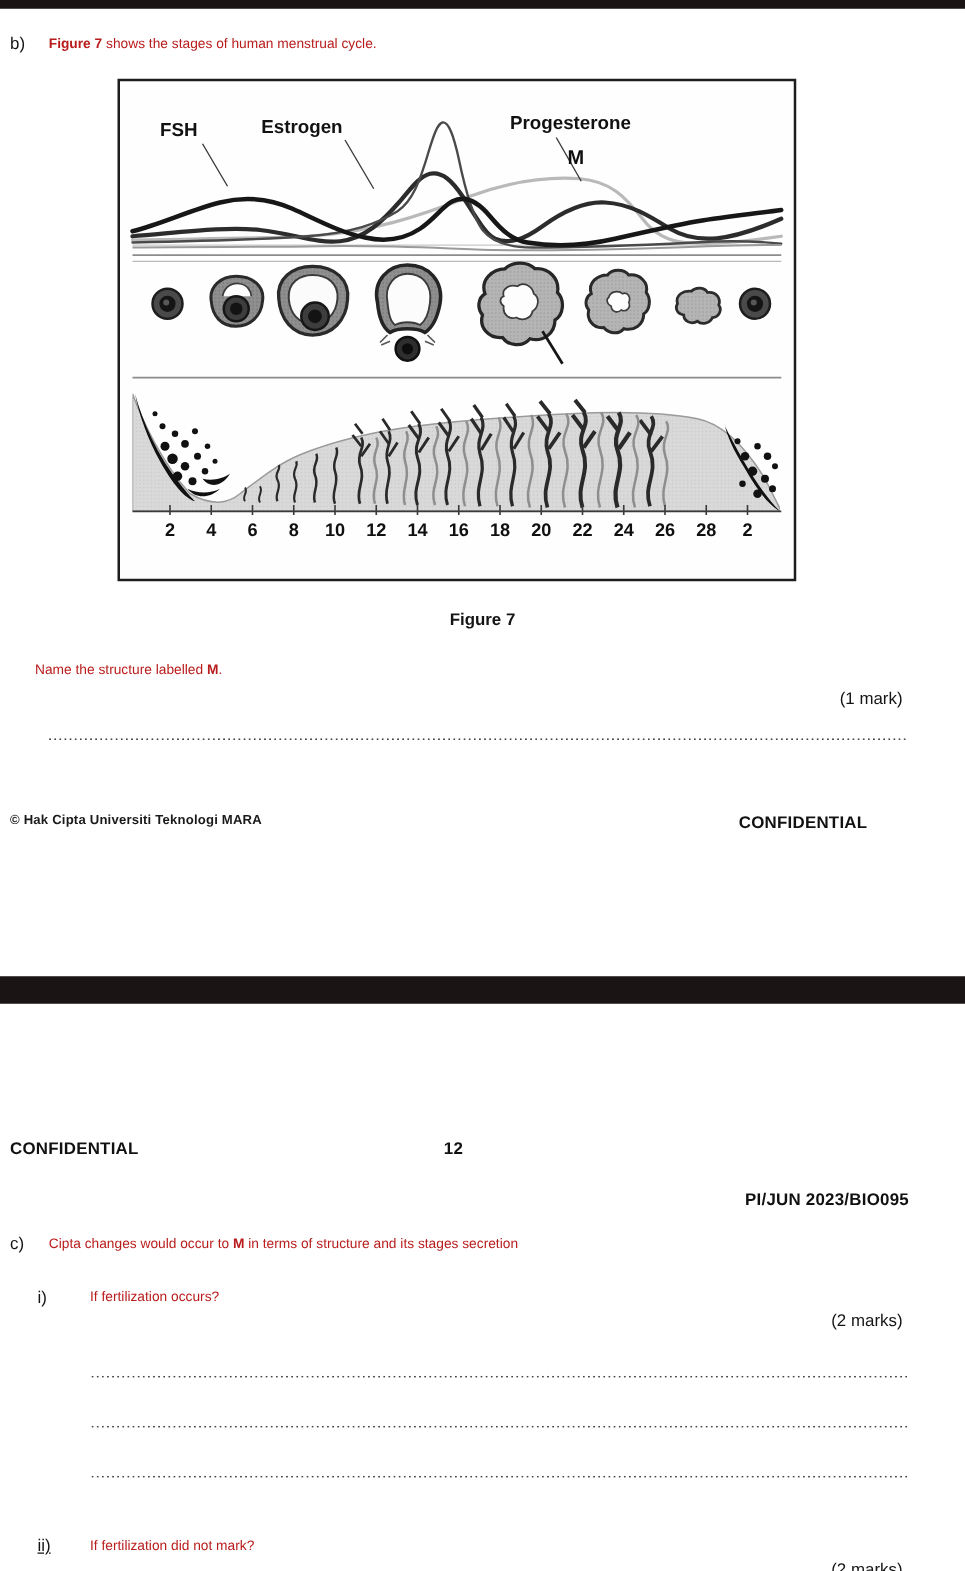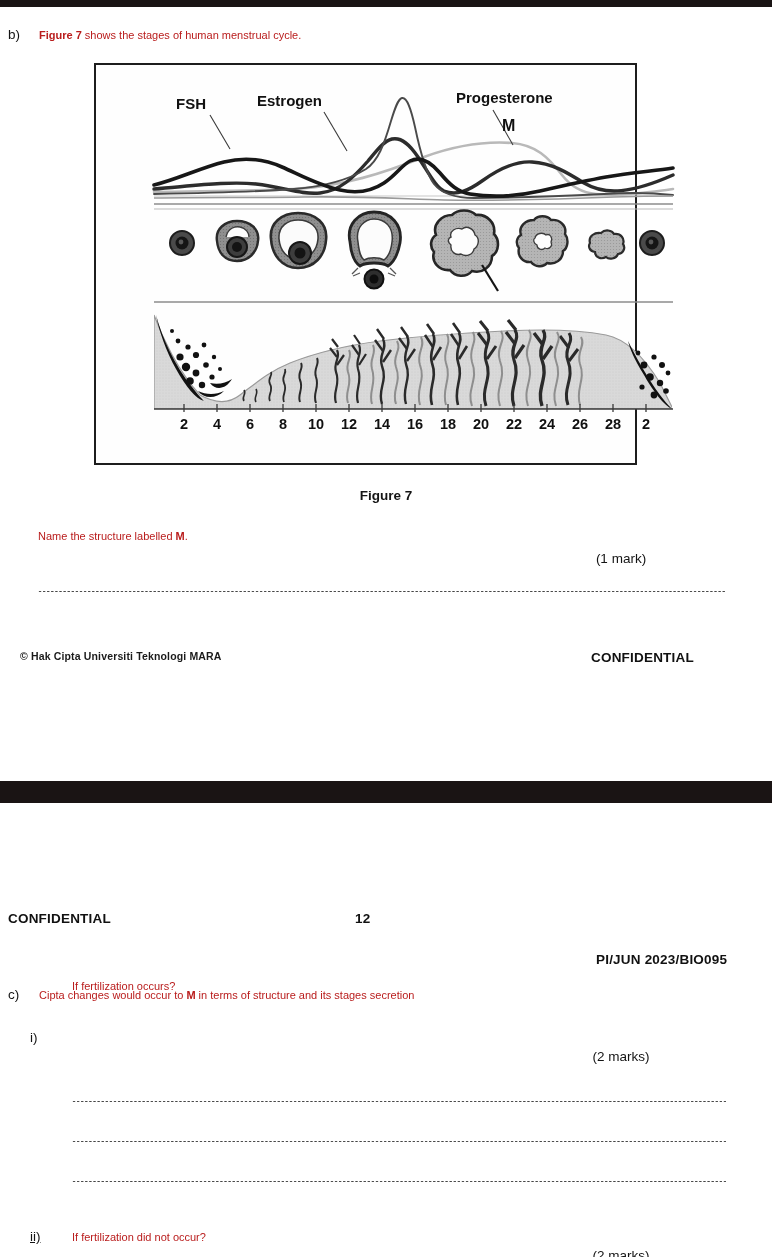--- a/index.html
+++ b/index.html
@@ -36,21 +36,21 @@
   .q-text {
     position: absolute;
     font-size: 11px;
     line-height: 18px;
     color: #b91c1c;
   }
   .bold { font-weight: bold; }
   .marks {
     position: absolute;
     font-size: 13.5px;
-    text-align: center;
+    text-align: right;
     color: #141414;
   }
 
   
   .dotline {
     position: absolute;
     height: 3px;
     background-image: radial-gradient(circle, #3a3a3a 0.8px, rgba(0,0,0,0) 1.0px);
     background-size: 4.1px 3px;
     background-repeat: repeat-x;
@@ -61,21 +61,20 @@
   
   #figure-box {
     position: absolute;
     left: 94px;
     top: 63px;
     width: 543px;
     height: 402px;
     border: 2px solid #1d1d1d;
     background: #fefefe;
     box-sizing: border-box;
-    padding-left: 48px;
   }
   .fig-svg { display: block; }
 
   .fig-caption {
     position: absolute;
     width: 772px;
     left: 0;
     top: 488px;
     text-align: center;
     font-size: 13.5px;
@@ -383,39 +382,39 @@
         <text x="403" y="364">24</text>
         <text x="436" y="364">26</text>
         <text x="469" y="364">28</text>
         <text x="502" y="364">2</text>
       </g>
   </svg>
 </div>
 
 <div class="fig-caption">Figure 7</div>
 
-<div class="q-text" style="left:38px; top:527px; width:680px;"><span>Name the structure labelled </span><span class="bold">M</span><span>.</span></div>
+<div class="q-text" style="left:28px; top:527px; width:680px;"><span>Name the structure labelled </span><span class="bold">M</span><span>.</span></div>
 
 <div class="marks" style="left:520px; top:551px; width:202px;">(1 mark)</div>
 
 <div class="dotline" style="left:38px; top:589px; width:688px;"></div>
 
-<div class="foot-left" style="left:20px; top:650px;text-align:right;">© Hak Cipta Universiti Teknologi MARA</div>
+<div class="foot-left" style="left:8px; top:650px;text-align:right;">© Hak Cipta Universiti Teknologi MARA</div>
 <div class="foot-right" style="left:591px; top:650px;">CONFIDENTIAL</div>
 
 <div class="head-item" style="left:8px; top:911px;">CONFIDENTIAL</div>
 <div class="head-item" style="left:355px; top:911px;">12</div>
 <div class="head-item" style="left:596px; top:952px;">PI/JUN 2023/BIO095</div>
 
 <div class="q-label" style="left:8px; top:986px;">c)</div>
 <div class="q-text" style="left:39px; top:986px; width:700px;"><span>Cipta changes would occur to </span><span class="bold">M</span><span> in terms of structure and its stages secretion</span></div>
 
 <div class="q-label" style="left:30px; top:1029px;">i)</div>
-<div class="q-text" style="left:72px; top:977px; width:640px;">If fertilization occurs?</div>
+<div class="q-text" style="left:72px; top:1029px; width:640px;">If fertilization occurs?</div>
 <div class="marks" style="left:520px; top:1049px; width:202px;">(2 marks)</div>
 
 <div class="dotline" style="left:72px; top:1099px; width:654px;"></div>
 <div class="dotline" style="left:72px; top:1139px; width:654px;"></div>
 <div class="dotline" style="left:72px; top:1179px; width:654px;"></div>
 
 <div class="q-label" style="left:30px; top:1228px;text-decoration:underline;">ii)</div>
-<div class="q-text" style="left:72px; top:1228px; width:640px;">If fertilization did not occur?</div>
+<div class="q-text" style="left:72px; top:1228px; width:640px;">If fertilization did not mark?</div>
 <div class="marks" style="left:520px; top:1248px; width:202px;">(2 marks)</div>
 
 </body></html>

